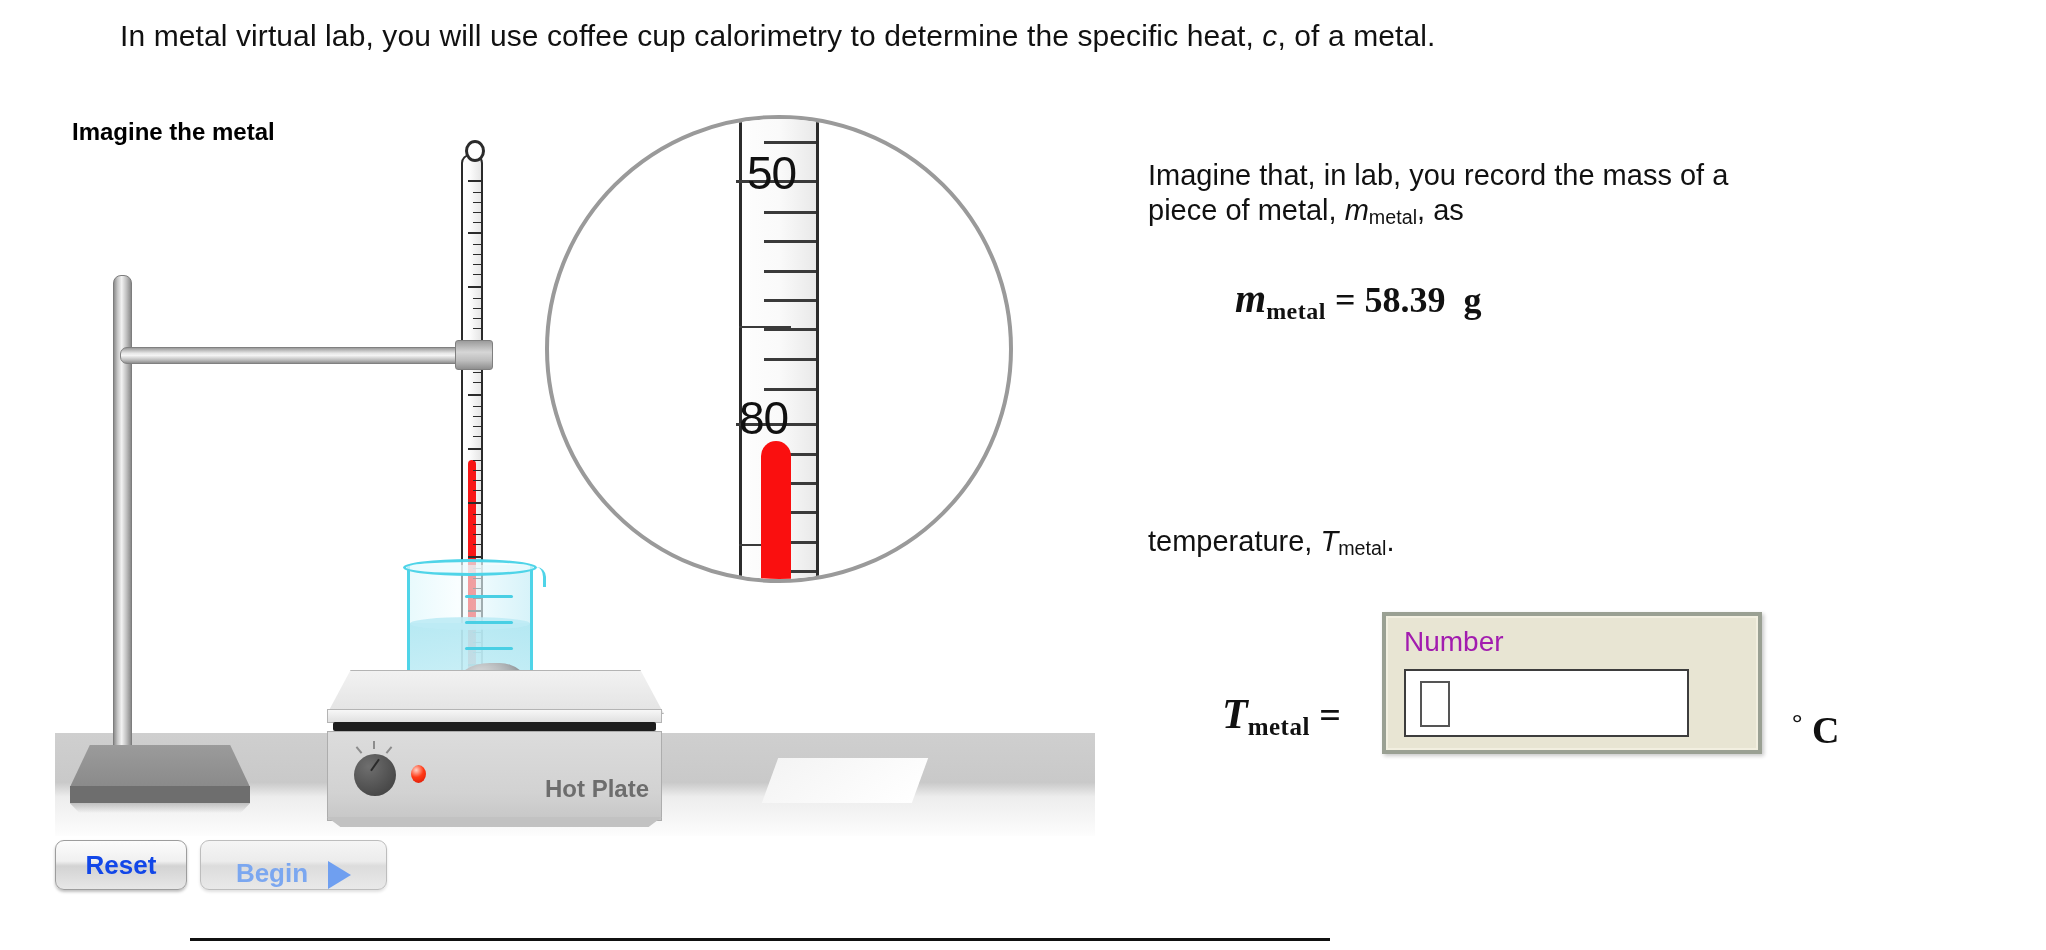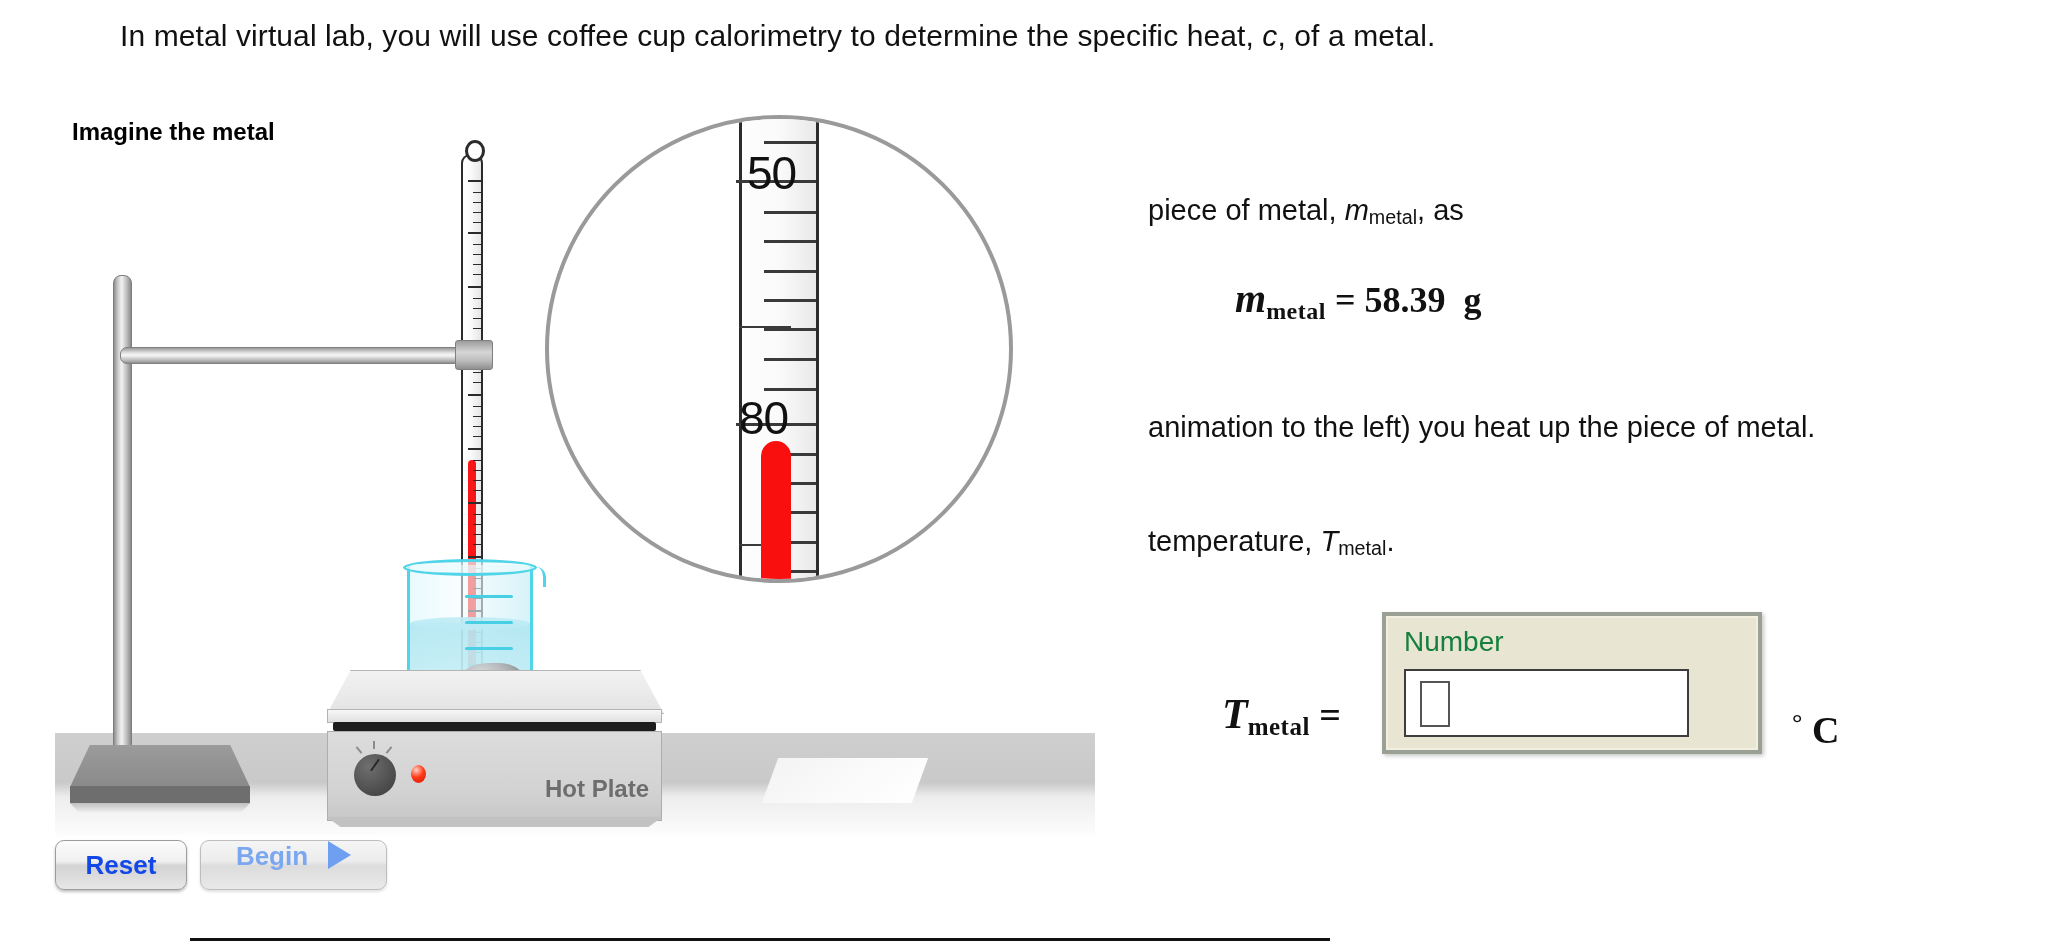--- a/index.html
+++ b/index.html
@@ -197,21 +197,21 @@
     border:1px solid #9d9d9d;
     box-shadow:0 2px 3px rgba(0,0,0,.25);
     display:flex;align-items:center;justify-content:center;
     font-size:26px;font-weight:bold;color:#1247e8;cursor:pointer;
   }
   #btn-begin{
     left:200px;top:840px;width:185px;height:48px;border-radius:9px;
     background:linear-gradient(to bottom,#f5f5f5 0%,#ececec 42%,#dcdcdc 52%,#e9e9e9 100%);
     border:1px solid #bdbdbd;
     box-shadow:0 2px 3px rgba(0,0,0,.12);
-    display:flex;align-items:flex-start;justify-content:center;gap:20px;
+    display:flex;align-items:flex-end;justify-content:center;gap:20px;
     font-size:26px;font-weight:bold;color:#7ba7f0;cursor:default;
   }
   #begin-play{
     width:0;height:0;border-left:23px solid #6f9ff0;
     border-top:14px solid transparent;border-bottom:14px solid transparent;
   }
 
   
   .rtext{
     font-size:29px;line-height:1.22;color:#111;
@@ -237,21 +237,21 @@
   #answer-eq .tsub{font-size:25px;vertical-align:-.28em;font-style:normal;letter-spacing:.5px;}
 
   #answer-box{
     left:1382px;top:612px;width:380px;height:142px;
     background:#e8e5d3;
     border:4px solid #9aa093;
     box-shadow:inset 0 0 0 2px #f2efe0, 2px 2px 4px rgba(0,0,0,.22);
     box-sizing:border-box;
   }
   #answer-label{
-    position:absolute;left:18px;top:10px;font-size:28px;color:#15803d;
+    position:absolute;left:18px;top:10px;font-size:28px;color:#a21caf;
     font-family:"Liberation Sans", sans-serif;
   }
   #answer-input{
     position:absolute;left:18px;top:53px;width:285px;height:68px;
     background:#ffffff;border:2px solid #3d3d3d;box-sizing:border-box;
   }
   #answer-caret{
     position:absolute;left:14px;top:10px;width:30px;height:46px;
     border:2px solid #555;background:#fff;box-sizing:border-box;
   }
@@ -395,29 +395,28 @@
 
 <div class="abs" id="btn-reset">
   <span>Reset</span>
 </div>
 <div class="abs" id="btn-begin">
   <span>Begin</span>
   <span id="begin-play"></span>
 </div>
 
 <div class="abs rtext" id="para1">
-  <br>
+  <span>Imagine that, in lab, you record the mass of a</span><br>
   <span>piece of metal, </span><span class="var">m</span><span class="sub">metal</span><span>, as</span>
 </div>
 
 <div class="abs" id="mass-eq"><span class="mv">m</span><span class="msub">metal</span>&nbsp;<span>=</span>&nbsp;<span>58.39</span>&nbsp;&nbsp;<span>g</span></div>
 
 <div class="abs rtext" id="para2">
   <br>
-  <span>animation to the left) you heat up the piece of metal.</span>
 </div>
 
 <div class="abs rtext" id="para3">
   <br>
   <span>temperature, </span><span class="var">T</span><span class="sub">metal</span><span>.</span>
 </div>
 
 <div class="abs" id="answer-eq"><span class="tv">T</span><span class="tsub">metal</span>&nbsp;<span>=</span></div>
 
 <div class="abs" id="answer-box">

